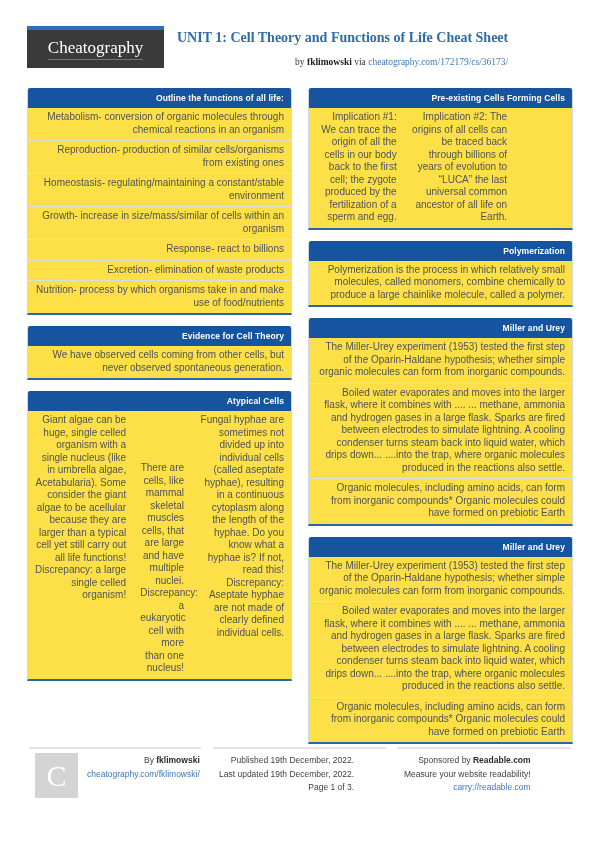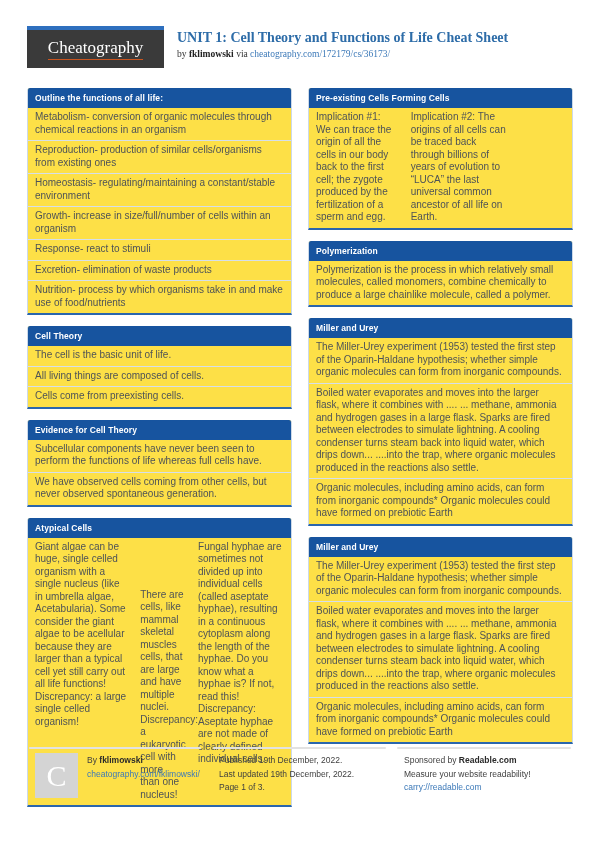--- a/index.html
+++ b/index.html
@@ -11,33 +11,33 @@
     --link_blue:#3c79b8;
     --body_text:#4e5357;
     --logo_bg:#3a3a3a;
     --logo_topbar:#2e6fbe;
     --logo_underline:#c9551f;
     --footer_logo_bg:#d4d4d4;
     --cutline:#e2e2e2;
   }
   html,body{margin:0;padding:0;background:#fff;}
   .page{position:relative;width:592px;height:849px;background:#fff;overflow:hidden;
-        font-family:"Liberation Sans",sans-serif;}
+        font-family:"Liberation Sans",sans-serif;text-align:right;}
 
   
   .hdr{position:absolute;top:26px;left:27px;display:flex;align-items:flex-start;}
   .logo-box{width:137px;height:38px;background:var(--logo_bg);
             border-top:4px solid var(--logo_topbar);
             display:flex;align-items:center;justify-content:center;cursor:pointer;}
   .logo-text{font-family:"Liberation Serif",serif;font-size:17px;color:#fff;
              border-bottom:1px solid var(--logo_underline);padding-bottom:1px;}
   .hdr-text{margin-left:13px;padding-top:4px;}
   .sheet-title{font-family:"Liberation Serif",serif;font-weight:700;font-size:14px;
                color:var(--title_blue);}
-  .byline{font-family:"Liberation Serif",serif;font-size:9.5px;color:#333;margin-top:3px;}
+  .byline{font-family:"Liberation Serif",serif;font-size:9.5px;color:#333;margin-top:11px;}
   .byline .author{font-weight:700;color:#222;}
   .link{color:var(--link_blue);text-decoration:none;cursor:pointer;}
 
   
   .cols{position:absolute;top:88px;left:27px;width:546px;display:flex;gap:16px;}
   .col{flex:1;min-width:0;}
 
   .cheat-box{margin-bottom:11px;
              border-left:1px solid var(--box_side);
              border-right:1px solid var(--box_side);
@@ -85,34 +85,27 @@
     </div>
   </div>
 
   <div class="cols">
     <div class="col" id="col-left">
         <section class="cheat-box">
           <div class="box-header">Outline the functions of all life:</div>
           <div class="box-row">Metabolism- conversion of organic molecules through chemical reactions in an organism</div>
           <div class="box-row">Reproduction- production of similar cells/organisms from existing ones</div>
           <div class="box-row">Homeostasis- regulating/maintaining a constant/stable environment</div>
-          <div class="box-row">Growth- increase in size/full/number of cells within an organism</div>
-          <div class="box-row">Response- react to stimuli</div>
+          <div class="box-row">Growth- increase in size/mass/similar of cells within an organism</div>
+          <div class="box-row">Response- react to billions</div>
           <div class="box-row">Excretion- elimination of waste products</div>
           <div class="box-row">Nutrition- process by which organisms take in and make use of food/nutrients</div>
         </section>
         <section class="cheat-box">
-          <div class="box-header">Cell Theory</div>
-          <div class="box-row">The cell is the basic unit of life.</div>
-          <div class="box-row">All living things are composed of cells.</div>
-          <div class="box-row">Cells come from preexisting cells.</div>
-        </section>
-        <section class="cheat-box">
           <div class="box-header">Evidence for Cell Theory</div>
-          <div class="box-row">Subcellular components have never been seen to perform the functions of life whereas full cells have.</div>
           <div class="box-row">We have observed cells coming from other cells, but never observed spontaneous generation.</div>
         </section>
         <section class="cheat-box">
           <div class="box-header">Atypical Cells</div>
           <div class="box-row multi">
             <div class="box-cell" style="width: 40%;">Giant algae can be huge, single celled organism with a single nucleus (like in umbrella algae, Acetabularia). Some consider the giant algae to be acellular because they are larger than a typical cell yet still carry out all life functions! Discrepancy: a large single celled organism!</div>
             <div class="box-cell" style="width: 22%; margin-top: 48px;">There are cells, like mammal skeletal muscles cells, that are large and have multiple nuclei. Discrepancy: a eukaryotic cell with more than one nucleus!</div>
             <div class="box-cell" style="width: 38%;">Fungal hyphae are sometimes not divided up into individual cells (called aseptate hyphae), resulting in a continuous cytoplasm along the length of the hyphae. Do you know what a hyphae is? If not, read this! Discrepancy: Aseptate hyphae are not made of clearly defined individual cells.</div>
           </div>
         </section>

